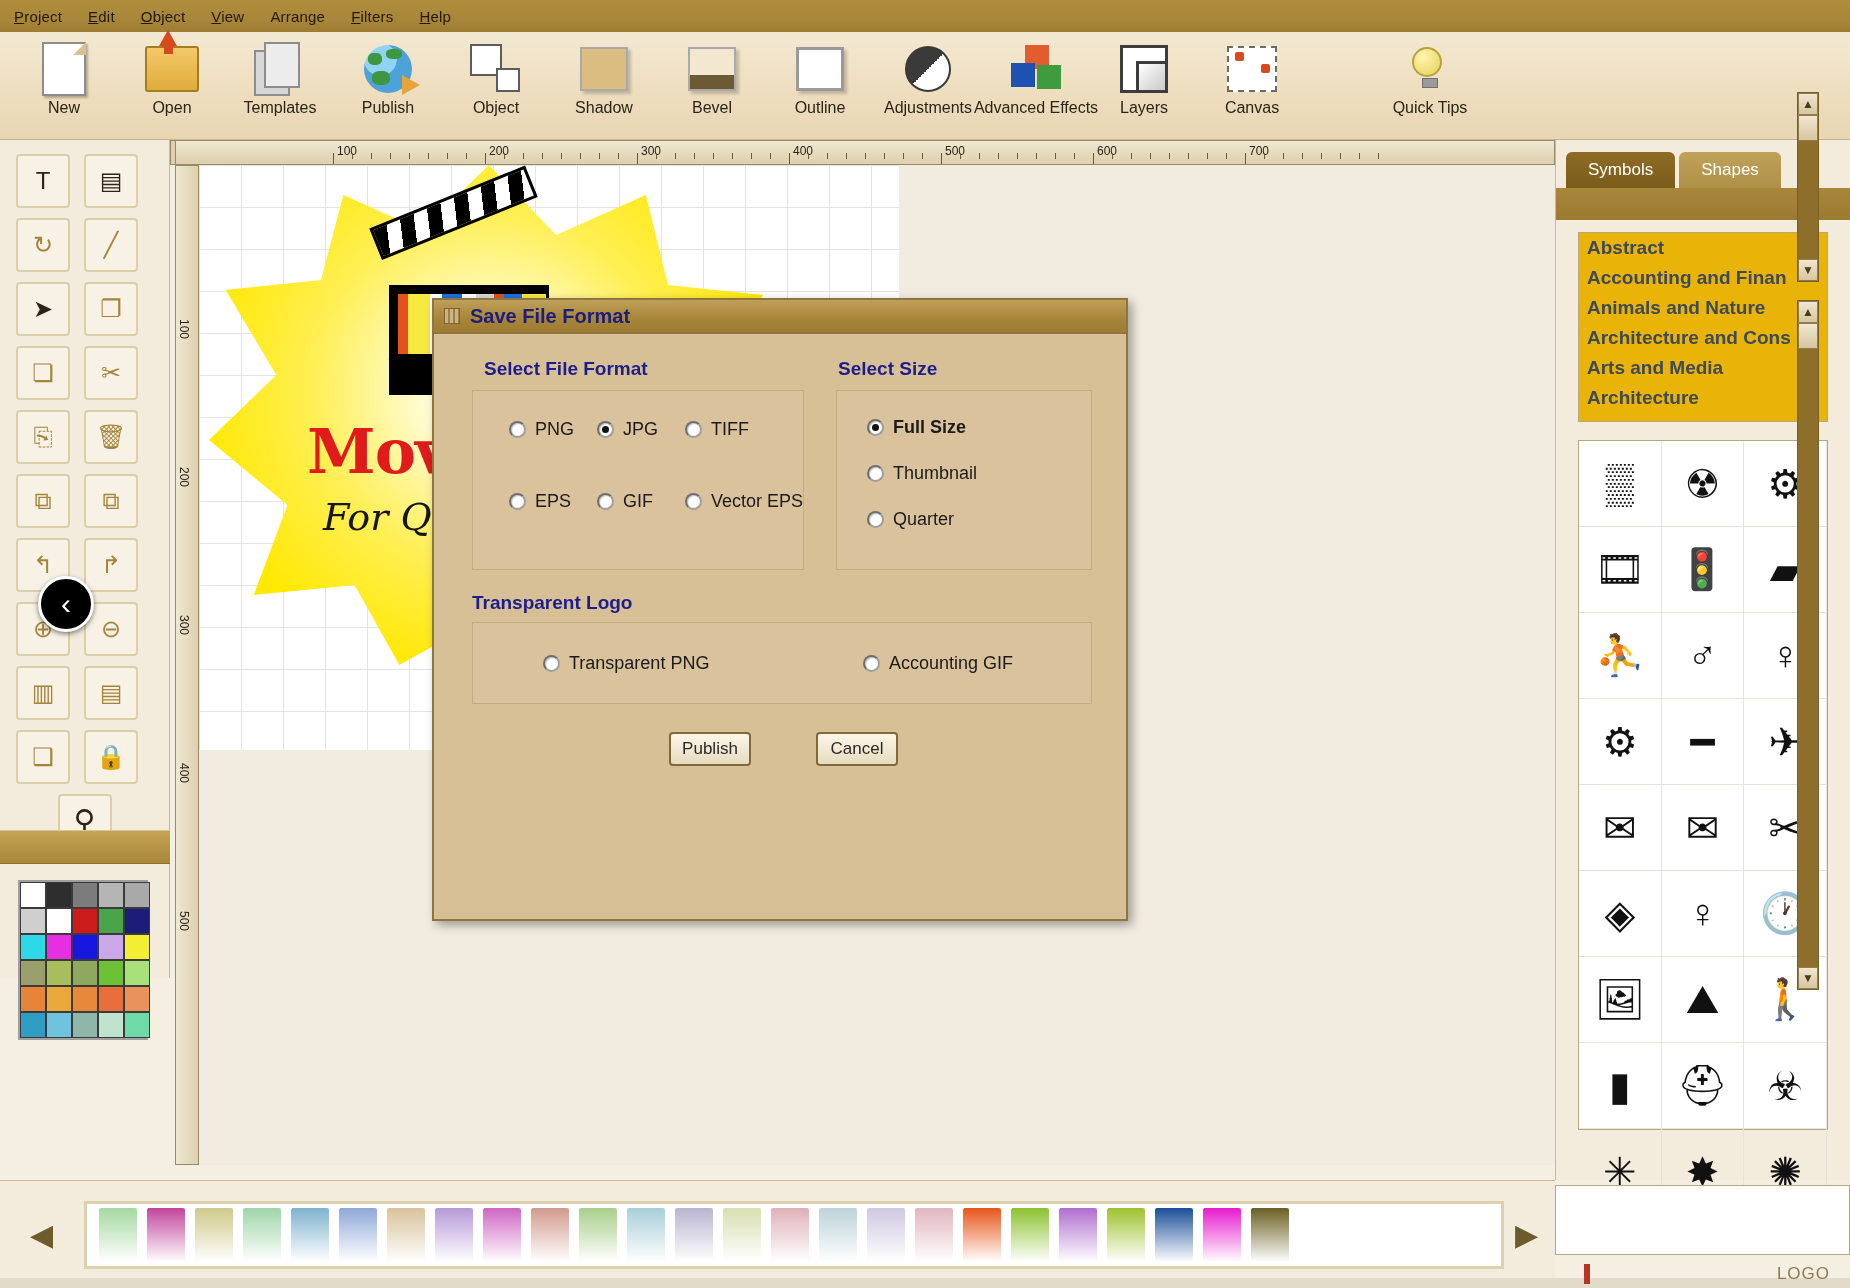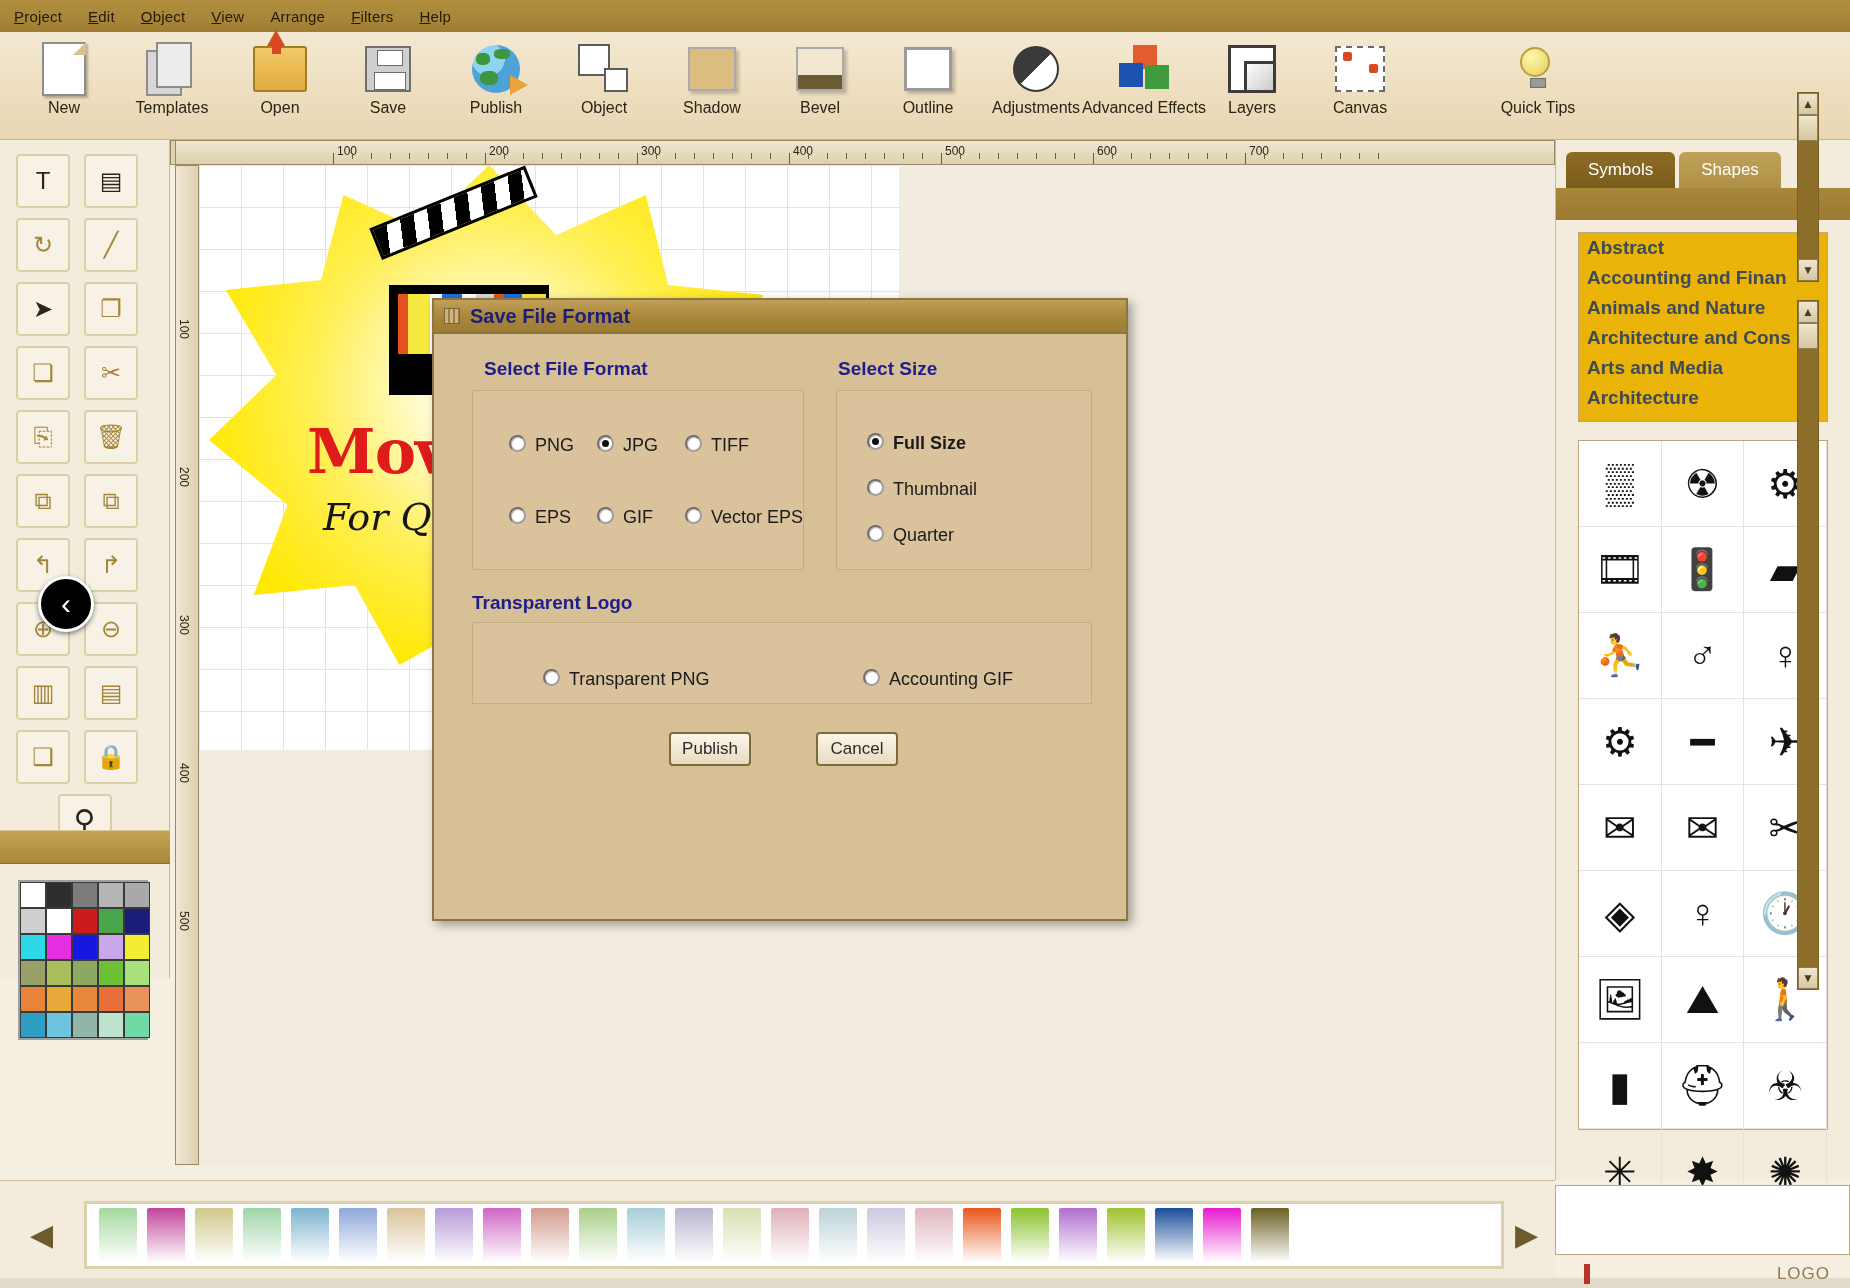--- a/index.html
+++ b/index.html
@@ -247,21 +247,21 @@
   }
   #dlg-title{
     height:34px;background:linear-gradient(to bottom,#c0a059,#a8863a 55%,#9d7c33);
     display:flex;align-items:center;padding-left:10px;gap:10px;border-bottom:2px solid #8e7540;
   }
   #dlg-title .grip{width:16px;height:16px;
       background:repeating-linear-gradient(90deg,#cbb382 0 3px,#9d8048 3px 5px);border:1px solid #7d6430;}
   #dlg-title span{font-size:20px;font-weight:bold;color:#1d1d7a;}
   .dlg-head{font-size:19px;font-weight:bold;color:#1d1d8c;}
   .group-box{border:1px solid #c4ac84;background:rgba(255,255,255,.06);}
-  .radio-row{display:flex;align-items:flex-start;margin-top:16px;}
+  .radio-row{display:flex;align-items:center;}
   .radio{
     width:17px;height:17px;border-radius:50%;background:#fff;
     border:2px solid #9e9e9e;border-top-color:#6e6e6e;border-left-color:#6e6e6e;
     box-shadow:inset 1px 1px 1px rgba(0,0,0,.25);
     display:inline-flex;align-items:center;justify-content:center;flex:0 0 17px;
   }
   .radio.checked:after{content:"";width:7px;height:7px;border-radius:50%;background:#111;}
   .radio-lbl{font-size:18px;color:#1b1b1b;margin-left:9px;white-space:nowrap;}
   .dlg-btn{
     width:82px;height:34px;background:linear-gradient(#fbf6e8,#e8dcc0);
@@ -284,41 +284,32 @@
 
 <div id="toolbar">
     <div class="tb-btn">
       <div class="tb-ico">
         <div class="icon-doc"></div>
       </div>
       <div class="tb-lbl">New</div>
     </div>
     <div class="tb-btn">
       <div class="tb-ico">
+        <div class="icon-folder"></div>
+      </div>
+      <div class="tb-lbl">Open</div>
+    </div>
+    <div class="tb-btn">
+      <div class="tb-ico">
         <div class="icon-tpl">
           <i></i>
           <i></i>
         </div>
       </div>
       <div class="tb-lbl">Templates</div>
-    </div>
-    <div class="tb-btn">
-      <div class="tb-ico">
-        <div class="icon-folder"></div>
-      </div>
-      <div class="tb-lbl">Open</div>
-    </div>
-    <div class="tb-btn">
-      <div class="tb-ico">
-        <div class="icon-save">
-          <i></i>
-          <i></i>
-        </div>
-      </div>
-      <div class="tb-lbl">Save</div>
     </div>
     <div class="tb-btn">
       <div class="tb-ico">
         <div class="icon-globe">
           <i></i>
           <i></i>
           <i></i>
           <b></b>
         </div>
       </div>

